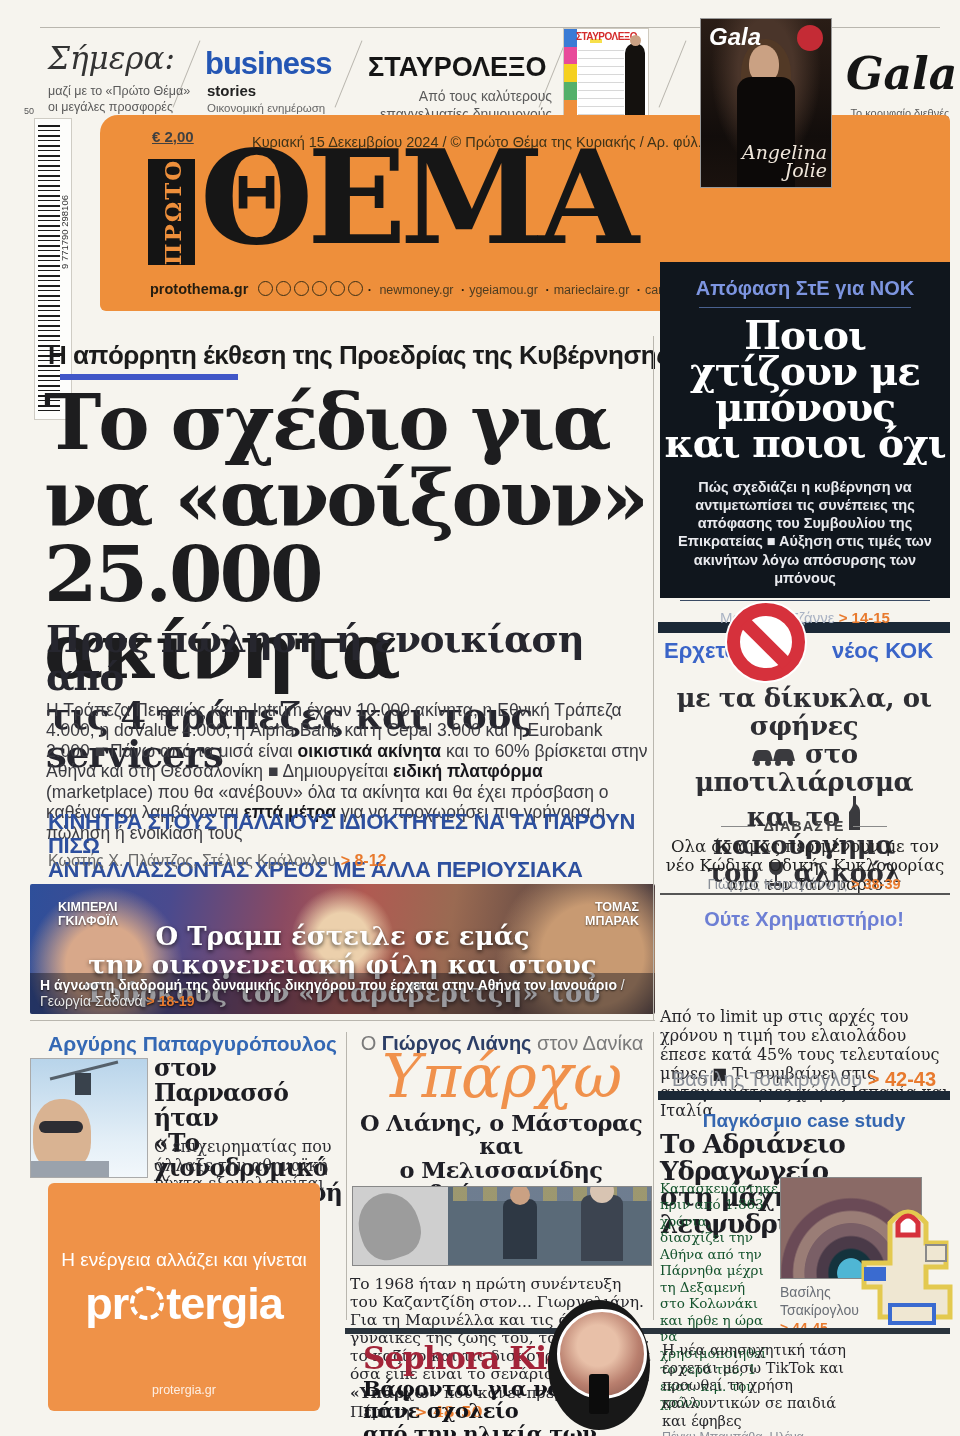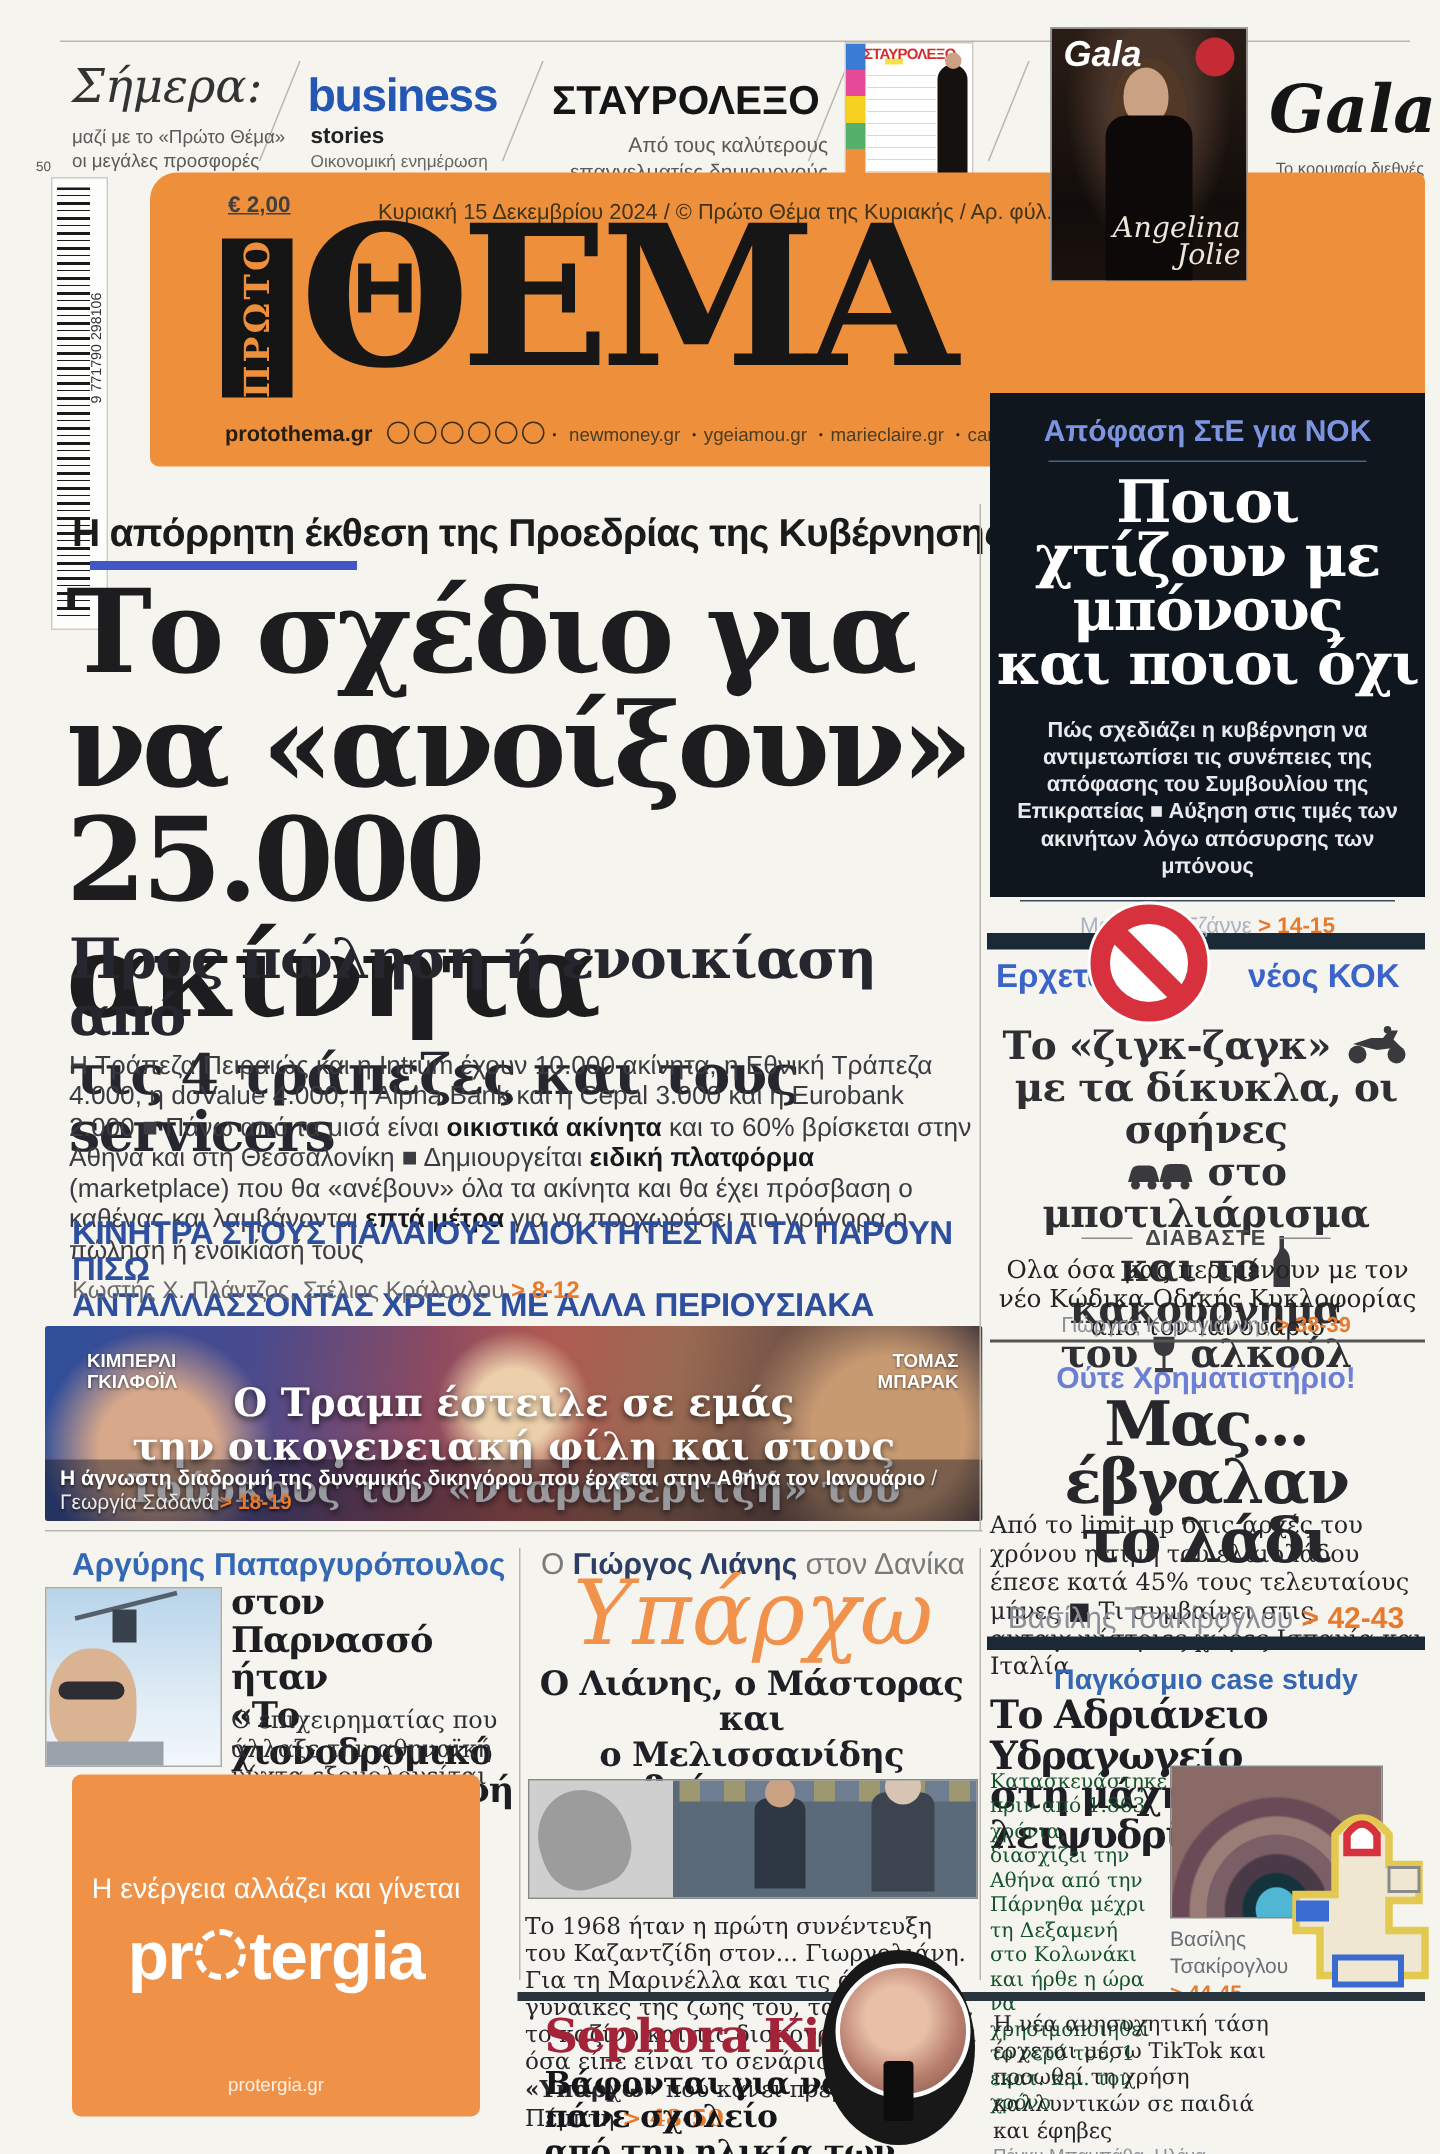--- a/index.html
+++ b/index.html
@@ -313,27 +313,20 @@
     <div class="nok-b">Πώς σχεδιάζει η κυβέρνηση να αντιμετωπίσει τις συνέπειες της απόφασης του Συμβουλίου της Επικρατείας ■ Αύξηση στις τιμές των ακινήτων λόγω απόσυρσης των μπόνους</div>
     <div class="nok-hr2"></div>
     <div class="nok-by"><span>Μαριάννα Τζάννε</span> <span class="pgref">&gt; 14-15</span></div>
   </div>
 
   <div class="abs navybar" style="top:622px"></div>
   <div class="abs kok-erx">Ερχεται</div>
   <div class="abs kok-neos">νέος ΚΟΚ</div>
   <div class="abs noentry"></div>
   <div class="abs kok-h">
-    <div><span>Το «ζιγκ-ζαγκ»</span>
-      <svg width="44" height="26" viewBox="0 0 44 26">
-          <circle cx="9" cy="19" r="6" class="icon-dark"></circle>
-          <circle cx="35" cy="19" r="6" class="icon-dark"></circle>
-          <path class="icon-dark" d="M6 12 L18 8 L26 8 L30 3 L36 3 L33 9 L38 14 L22 16 Z"></path>
-          <circle cx="29" cy="2.5" r="2.5" class="icon-dark"></circle>
-        </svg></div>
     <div>με τα δίκυκλα, οι σφήνες</div>
     <div><svg width="46" height="22" viewBox="0 0 46 22">
           <path class="icon-dark" d="M2 16 L4 9 Q5 5 9 5 L16 5 Q20 5 21 9 L23 16 Z"></path>
           <circle cx="7" cy="18" r="3" class="icon-dark"></circle>
           <circle cx="18" cy="18" r="3" class="icon-dark"></circle>
           <path class="icon-dark" d="M23 16 L25 8 Q26 4 30 4 L38 4 Q42 4 43 8 L45 16 Z"></path>
           <circle cx="28" cy="18" r="3" class="icon-dark"></circle>
           <circle cx="40" cy="18" r="3" class="icon-dark"></circle>
         </svg>
       <span>στο μποτιλιάρισμα</span></div>
@@ -347,24 +340,20 @@
           <path class="icon-dark" d="M2 0 h14 v4 q0 8 -6 9 v8 h5 v3 h-12 v-3 h5 v-8 q-6 -1 -6 -9 Z"></path>
         </svg>
       <span>αλκοόλ</span></div>
   </div>
   <div class="abs diavaste"><span></span><b>ΔΙΑΒΑΣΤΕ</b><span></span></div>
   <div class="abs kok-b">Ολα όσα μας περιμένουν με τον νέο Κώδικα Οδικής Κυκλοφορίας από τον Ιανουάριο</div>
   <div class="abs kok-by"><span>Γιώργος Καραγιάννης</span> <span class="pgref">&gt; 38-39</span></div>
 
   <div class="abs oil-rule"></div>
   <div class="abs oil-k">Ούτε Χρηματιστήριο!</div>
-  <div class="abs oil-h">
-    <div>Μας... έβγαλαν</div>
-    <div>το λάδι</div>
-  </div>
   <div class="abs oil-b">Από το limit up στις αρχές του χρόνου η τιμή του ελαιολάδου έπεσε κατά 45% τους τελευταίους μήνες ■ Τι συμβαίνει στις ανταγωνίστριες χώρες Ισπανία και Ιταλία</div>
   <div class="abs oil-by"><span>Βασίλης Τσακίρογλου</span> <span class="pgref">&gt; 42-43</span></div>
 
   <div class="abs navybar" style="top:1091px;height:9px"></div>
   <div class="abs aq-k">Παγκόσμιο case study</div>
   <div class="abs aq-h">
     <div>Το Αδριάνειο Υδραγωγείο</div>
     <div>στη μάχη για τη λειψυδρία</div>
   </div>
   <div class="abs aq-b">Κατασκευάστηκε πριν από 1.863 χρόνια, διασχίζει την Αθήνα από την Πάρνηθα μέχρι τη Δεξαμενή στο Κολωνάκι και ήρθε η ώρα να χρησιμοποιηθεί το νερό του, 1 εκατ. κ.μ. τον χρόνο</div>

